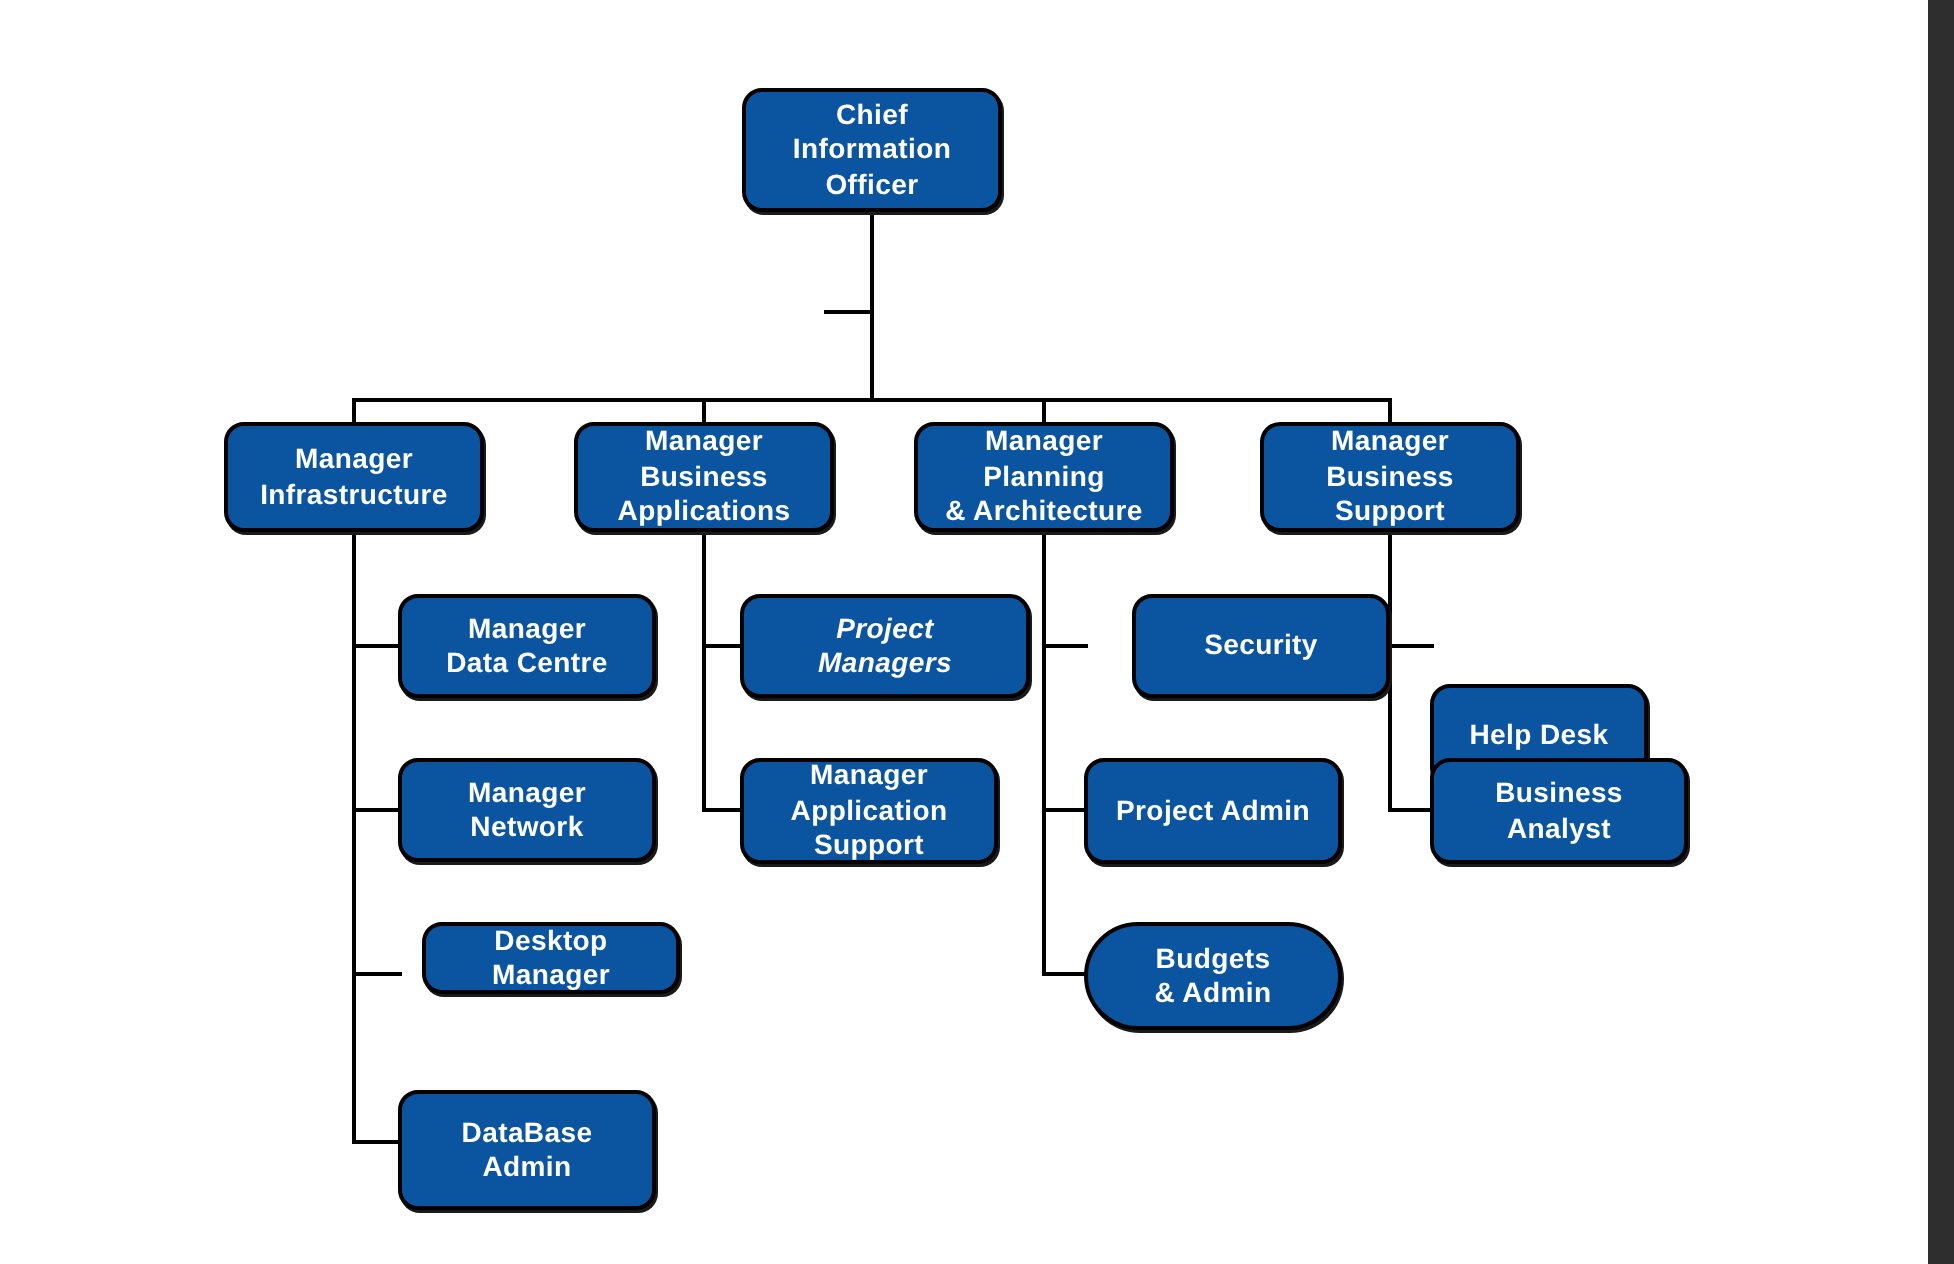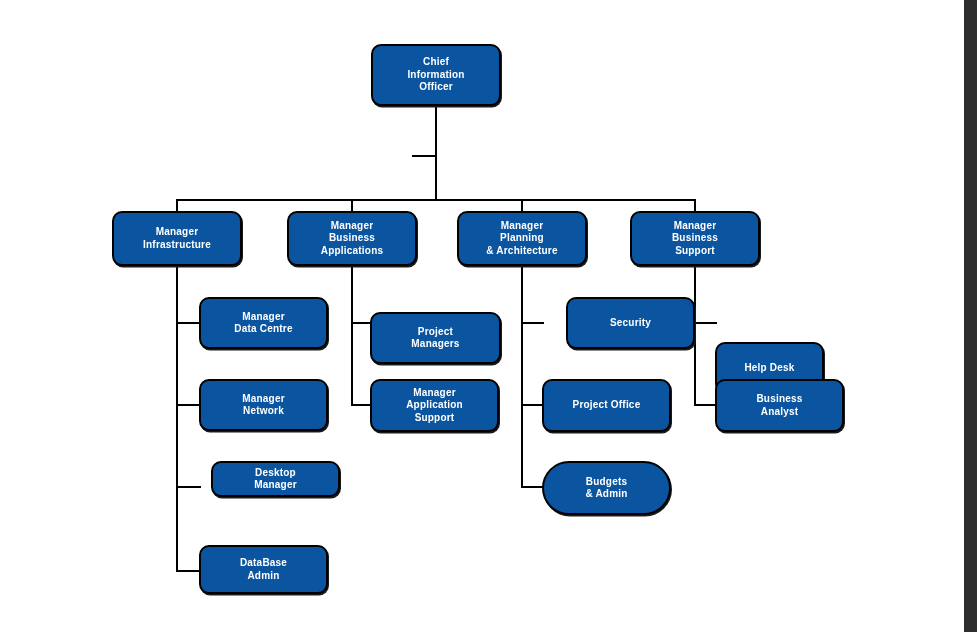--- a/index.html
+++ b/index.html
@@ -18,21 +18,21 @@
     background: #2e2e2e;
   }
   .node {
     position: absolute;
     background: #0b55a0;
     border: 2px solid #000000;
     border-radius: 10px;
     box-shadow: 1px 1.5px 0 #1a1a1a;
     color: #ffffff;
     font-weight: bold;
-    font-size: 10px;
+    font-size: 14px;
     line-height: 1.25;
     letter-spacing: 0.2px;
     display: flex;
     align-items: center;
     justify-content: center;
     text-align: center;
     white-space: pre-line;
     box-sizing: border-box;
   }
   .line {
@@ -96,33 +96,33 @@
 
   <div class="node" style="left:199px; top:297px; width:129px; height:52px;">Manager
 Data Centre</div>
 
   <div class="node" style="left:199px; top:379px; width:129px; height:52px;">Manager
 Network</div>
 
   <div class="node" style="left:211px; top:461px; width:129px; height:36px;">Desktop
 Manager</div>
 
-  <div class="node" style="left:199px; top:545px; width:129px; height:49px;">DataBase
+  <div class="node" style="left:199px; top:545px; width:129px; height:60px;">DataBase
 Admin</div>
 
-  <div class="node" style="left:370px; top:312px; width:131px; height:52px;">Project
+  <div class="node" style="left:370px; top:297px; width:145px; height:52px;font-style:italic;">Project
 Managers</div>
 
   <div class="node" style="left:370px; top:379px; width:129px; height:53px;">Manager
 Application
 Support</div>
 
   <div class="node" style="left:542px; top:297px; width:129px; height:52px;margin-left:24px;">Security</div>
 
-  <div class="node" style="left:542px; top:379px; width:129px; height:53px;">Project Office</div>
+  <div class="node" style="left:542px; top:379px; width:129px; height:53px;">Project Admin</div>
 
   <div class="node" style="left:542px; top:461px; width:129px; height:54px;border-radius:27px;">Budgets
 &amp; Admin</div>
 
   <div class="node" style="left:715px; top:297px; width:109px; height:52px;margin-top:45px;">Help Desk</div>
 
   <div class="node" style="left:715px; top:379px; width:129px; height:53px;">Business
 Analyst</div>
 
   <div class="right-strip"></div>

